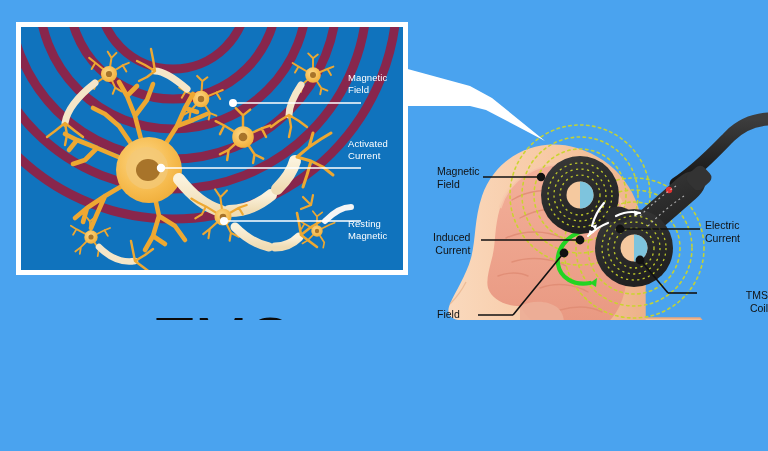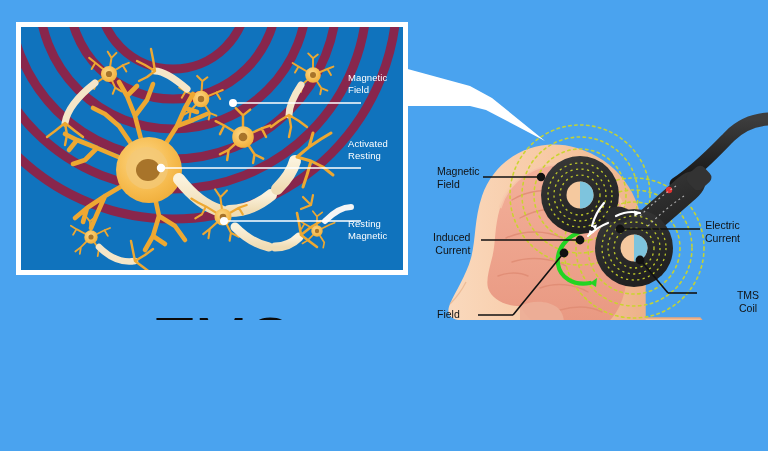--- a/index.html
+++ b/index.html
@@ -66,22 +66,22 @@
     position: absolute;
     color: #111111;
     font-size: 10.5px;
     line-height: 13px;
     font-family: "Liberation Sans", sans-serif;
     white-space: pre-line;
   }
   .dl-magnetic { left: 437px; top: 165px; text-align: left; }
   .dl-induced  { left: 433px; top: 231px; text-align: right; }
   .dl-brain    { left: 437px; top: 308px; text-align: left; }
-  .dl-electric { left: 705px; top: 219px; text-align: center; }
-  .dl-coil     { left: 700px; top: 289px; text-align: center; margin-left: 28px; }
+  .dl-electric { left: 705px; top: 219px; text-align: left; }
+  .dl-coil     { left: 700px; top: 289px; text-align: right; margin-left: 28px; }
 
   
   .title-main {
     position: absolute;
     left: 155px;
     top: 312px;
     font-size: 64px;
     line-height: 58px;
     color: #0b0b0b;
     font-family: "Liberation Sans", sans-serif;
@@ -473,21 +473,21 @@
           <line x1="203" y1="194" x2="340" y2="194"></line>
           <circle cx="203" cy="194" r="3.2"></circle>
         </g>
       </g>
     </svg>
   </div>
 
   <div class="inset-label lbl-magnetic">Magnetic
 Field</div>
   <div class="inset-label lbl-activated">Activated
-Resting</div>
+Current</div>
   <div class="inset-label lbl-resting">Resting
 Magnetic</div>
 
   <div class="diag-label dl-magnetic">Magnetic
 Field</div>
   <div class="diag-label dl-induced">Induced
 Current</div>
   <div class="diag-label dl-brain">Field</div>
   <div class="diag-label dl-electric">Electric
 Current</div>

